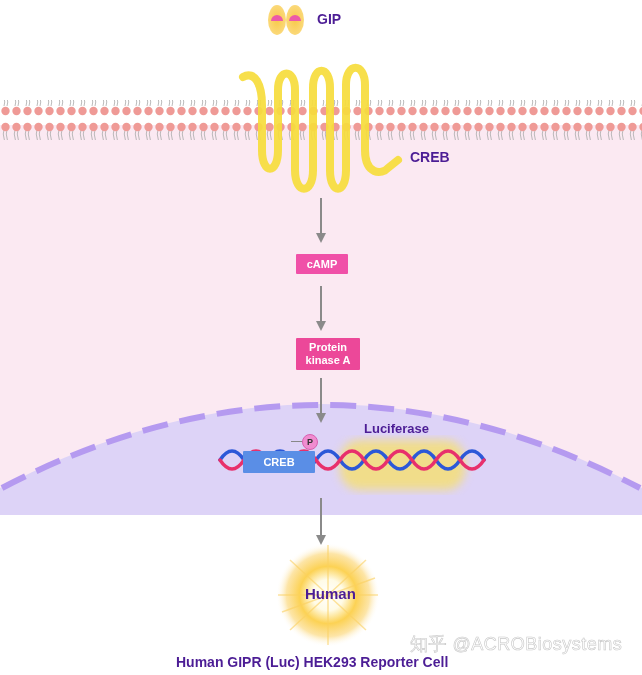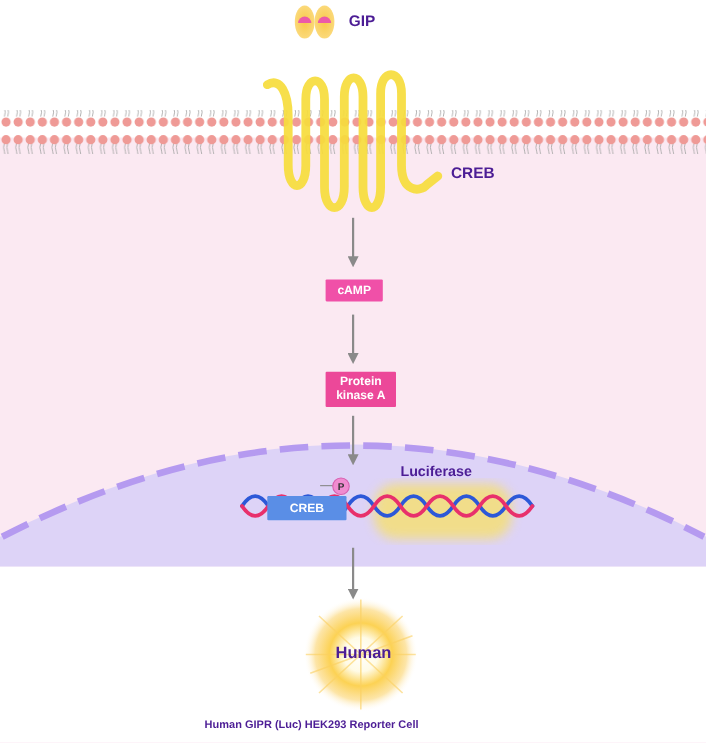--- a/index.html
+++ b/index.html
@@ -97,15 +97,16 @@
   </div>
   <div class="abs" style="left:291px; top:441px; width:12px; height:1px; background:#888;"></div>
   <div class="abs" style="left:302px; top:434px; width:14px; height:14px; border-radius:50%; background:#f08cd0; border:1px solid #d860b0; color:#333; font-size:9px; font-weight:bold; text-align:center; line-height:14px;">
     <span>P</span>
   </div>
 
   <div class="abs lbl" style="left:364px; top:421px; font-size:13px;text-align:right;">Luciferase</div>
 
   <div class="abs lbl" style="left:305px; top:585px; font-size:15px;">Human</div>
 
+  <div class="abs" style="left:410px; top:632px; font-size:18px; color:rgba(255,255,255,0.0); -webkit-text-stroke:0.6px #c8c8c8; letter-spacing:0.5px;">知乎 @ACROBiosystems</div>
 
-  <div class="abs lbl" style="left:186px; top:654px; font-size:10px;">Human GIPR (Luc) HEK293 Reporter Cell</div>
+  <div class="abs lbl" style="left:176px; top:654px; font-size:14px;">Human GIPR (Luc) HEK293 Reporter Cell</div>
 </div>
 
 </body></html>

